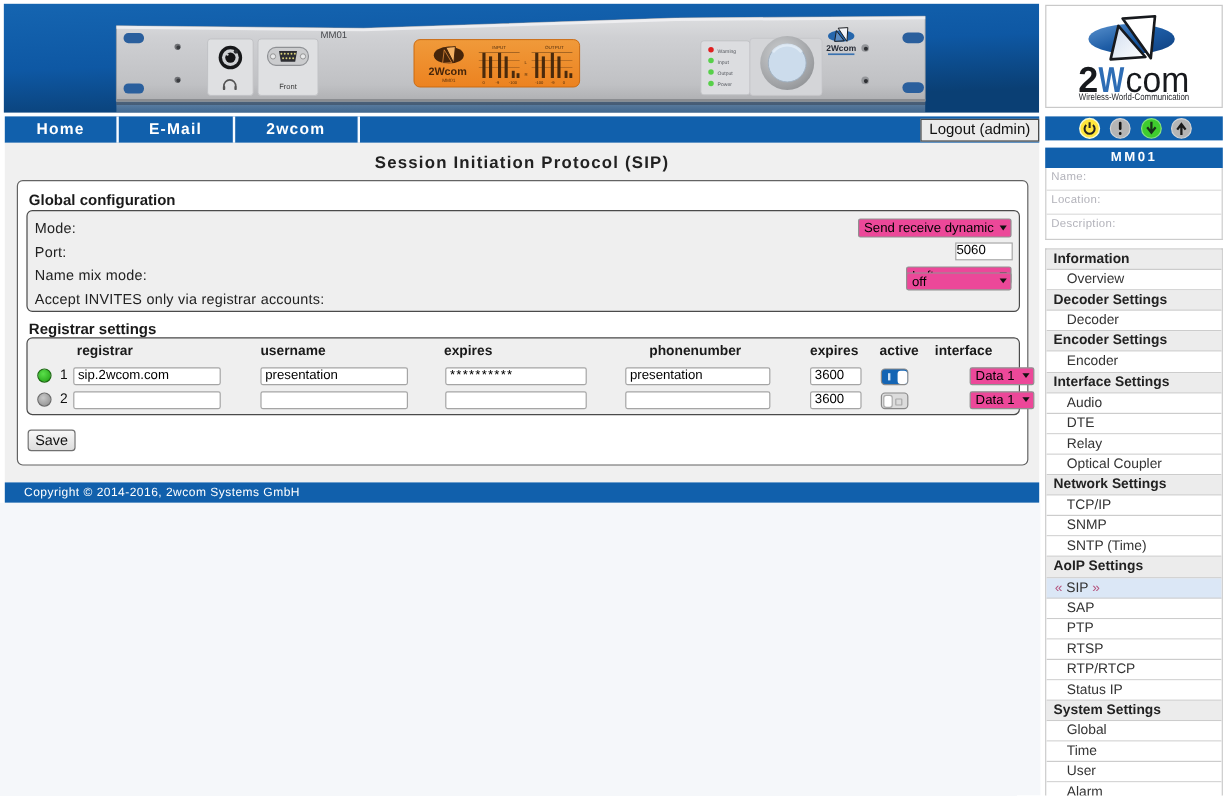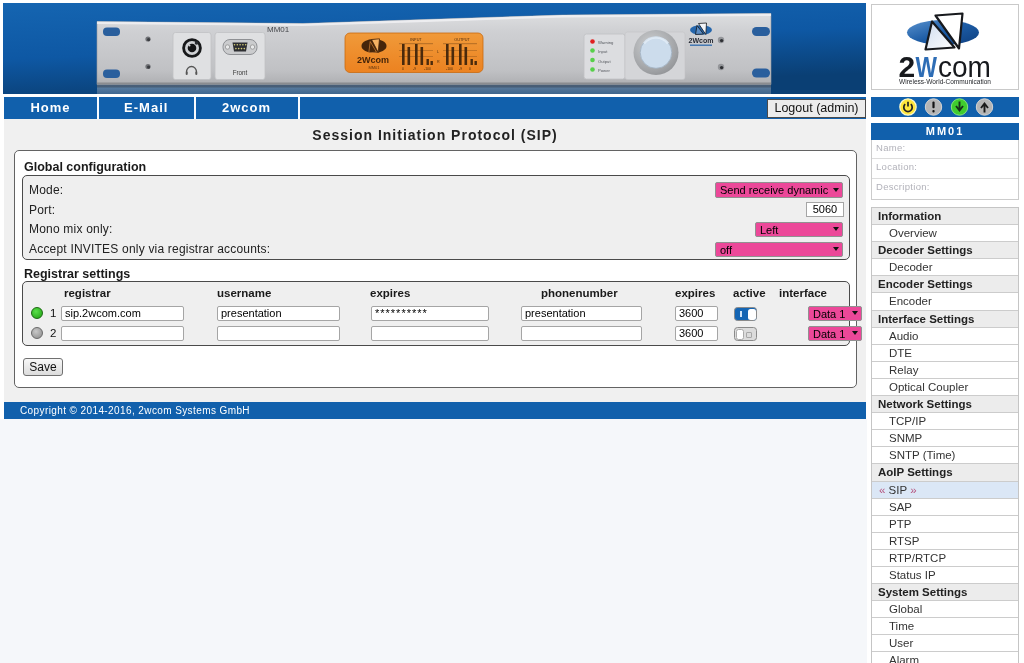--- a/index.html
+++ b/index.html
@@ -246,32 +246,32 @@
 </svg>
 </div>
 
 <div class="abs" id="main">
   <div id="title">Session Initiation Protocol (SIP)</div>
   <div id="outerbox">
     <div class="sechead" style="top:9px;">Global configuration</div>
     <div class="innerbox" style="top:24px;height:83px;">
       <div class="rowlab" style="top:7px;">Mode:</div>
       <div class="rowlab" style="top:27px;">Port:</div>
-      <div class="rowlab" style="top:46px;">Mono mix only:</div>
+      <div class="rowlab" style="top:46px;">Name mix mode:</div>
       <div class="rowlab" style="top:66px;">Accept INVITES only via registrar accounts:</div>
       <div class="wsel" style="right:6px;top:6px;width:126px;height:14px;">
           <span class="st">Send receive dynamic</span>
           <span class="ar"></span>
         </div>
-      <div class="winp" style="right:5px;top:26px;width:36px;height:13px;text-align:center;padding-right:0;line-height:13px;">5060</div>
+      <div class="winp" style="right:5px;top:26px;width:36px;height:13px;text-align:left;padding-right:10px;line-height:13px;">5060</div>
       <div class="wsel" style="right:6px;top:46px;width:86px;height:13px;">
           <span class="st">Left</span>
           <span class="ar" style="top:3.5px;"></span>
         </div>
-      <div class="wsel" style="right:6px;top:66px;width:86px;height:13px;padding-left:40px;">
+      <div class="wsel" style="right:6px;top:51px;width:86px;height:13px;">
           <span class="st">off</span>
           <span class="ar" style="top:3.5px;"></span>
         </div>
     </div>
     <div class="sechead" style="top:116px;">Registrar settings</div>
     <div class="innerbox" style="top:130px;height:63px;" id="regbox">
       <div class="thead" style="left:41px;">registrar</div>
       <div class="thead" style="left:194px;">username</div>
       <div class="thead" style="left:347px;">expires</div>
       <div class="thead" style="left:498px;margin-left:20px;">phonenumber</div>

